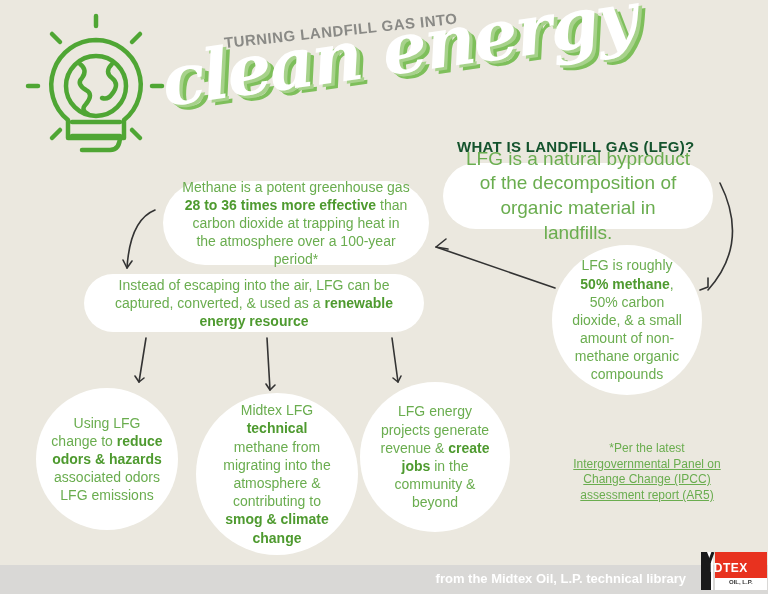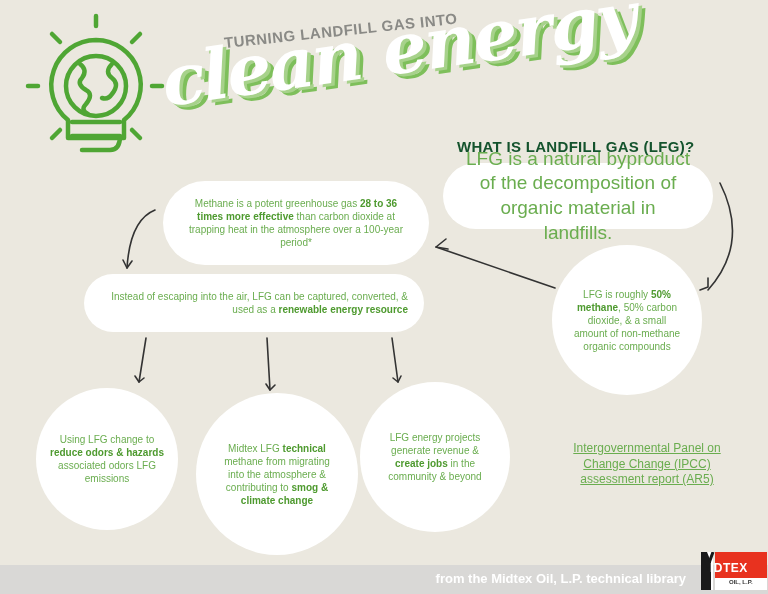--- a/index.html
+++ b/index.html
@@ -10,21 +10,21 @@
     color: #5aa63f;
     position: relative;
   }
   .abs { position: absolute; }
   .bubble {
     position: absolute;
     background: #ffffff;
     color: #6aad4f;
     text-align: center;
     display: flex; align-items: center; justify-content: center;
-    font-size: 10px;
+    font-size: 14px;
     line-height: 1.3;
   }
   .bubble b { color: #4e9a2f; font-weight: 700; }
   .pill { border-radius: 60px; }
   .circle { border-radius: 50%; }
 
   .subtitle {
     left: 225px; top: 34px;
     font-size: 15px; font-weight: 700; color: #8a8a86;
     letter-spacing: 0.5px;
@@ -121,21 +121,21 @@
   </span>
 </div>
 
 <div class="bubble circle" style="left:552px;top:245px;width:150px;height:150px;">
   <span style="padding:0 18px;">
     <span>LFG is roughly </span><b>50% methane</b><span>, 50% carbon dioxide, &amp; a small amount of non-methane organic compounds</span>
   </span>
 </div>
 
 <div class="bubble pill" style="left:84px;top:274px;width:340px;height:58px;">
-  <span style="padding:0 16px;text-align:right;">
+  <span style="padding:0 16px;">
     <span>Instead of escaping into the air, LFG can be captured, converted, &amp; used as a </span><b>renewable energy resource</b>
   </span>
 </div>
 
 <div class="bubble circle" style="left:36px;top:388px;width:142px;height:142px;">
   <span style="padding:0 14px;">
     <span>Using LFG change to </span><b>reduce odors &amp; hazards</b><span> associated odors LFG emissions</span>
   </span>
 </div>
 
@@ -145,20 +145,21 @@
   </span>
 </div>
 
 <div class="bubble circle" style="left:360px;top:382px;width:150px;height:150px;">
   <span style="padding:0 20px;">
     <span>LFG energy projects generate revenue &amp; </span><b>create jobs</b><span> in the community &amp; beyond</span>
   </span>
 </div>
 
 <div class="abs footnote">
+  <span style="display:block;">*Per the latest</span>
   <a class="link" style="color:#6aad4f;">Intergovernmental Panel on Change Change (IPCC) assessment report (AR5)</a>
 </div>
 
 <div class="footer">
   <div class="footer-text">from the Midtex Oil, L.P. technical library</div>
 </div>
 
 <div class="logo">
   <svg width="66" height="38" viewBox="0 0 66 38">
     <rect x="14" y="0" width="52" height="26" fill="#e8321f"></rect>

